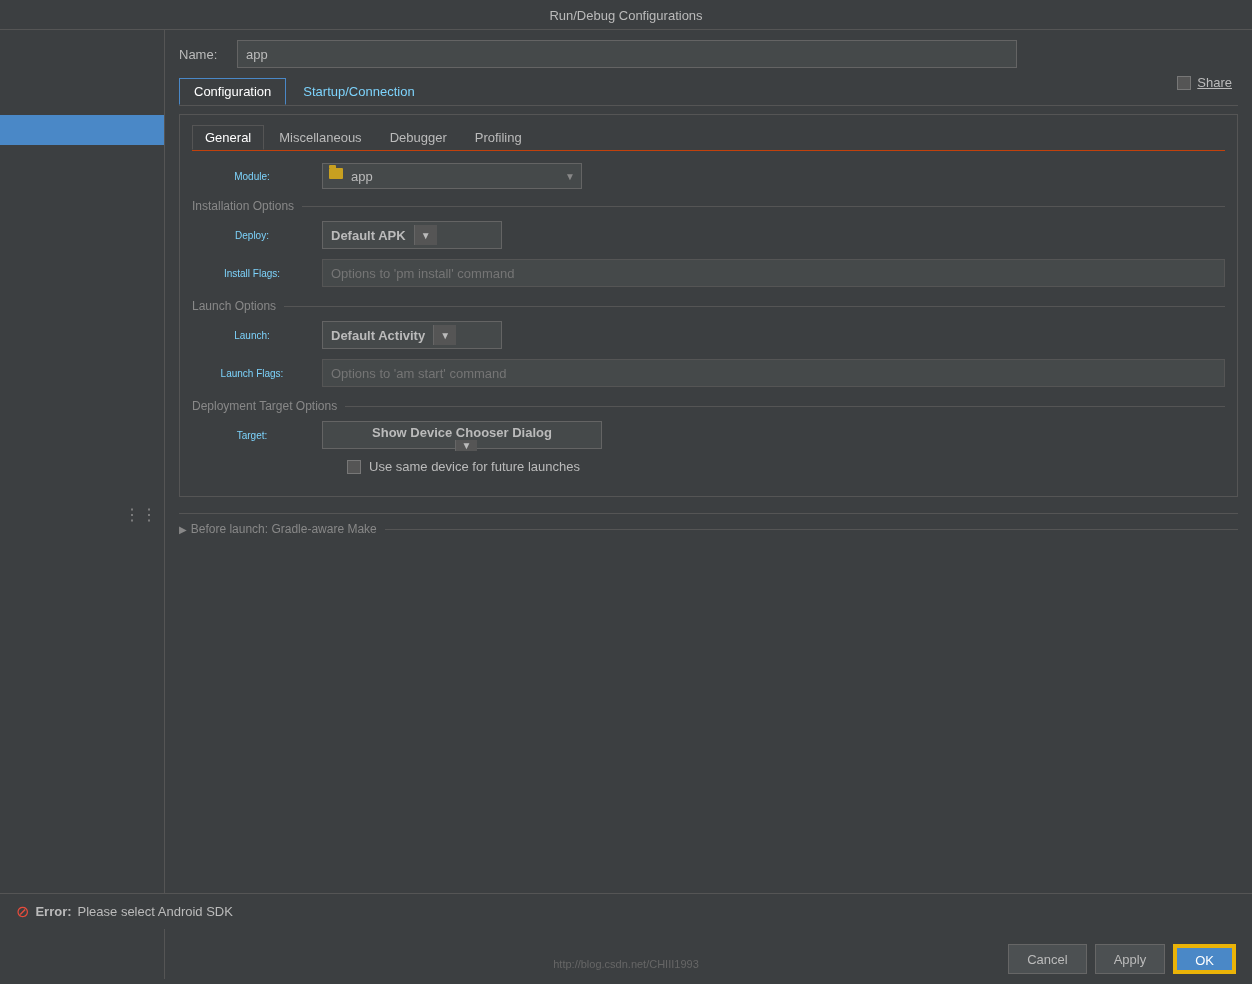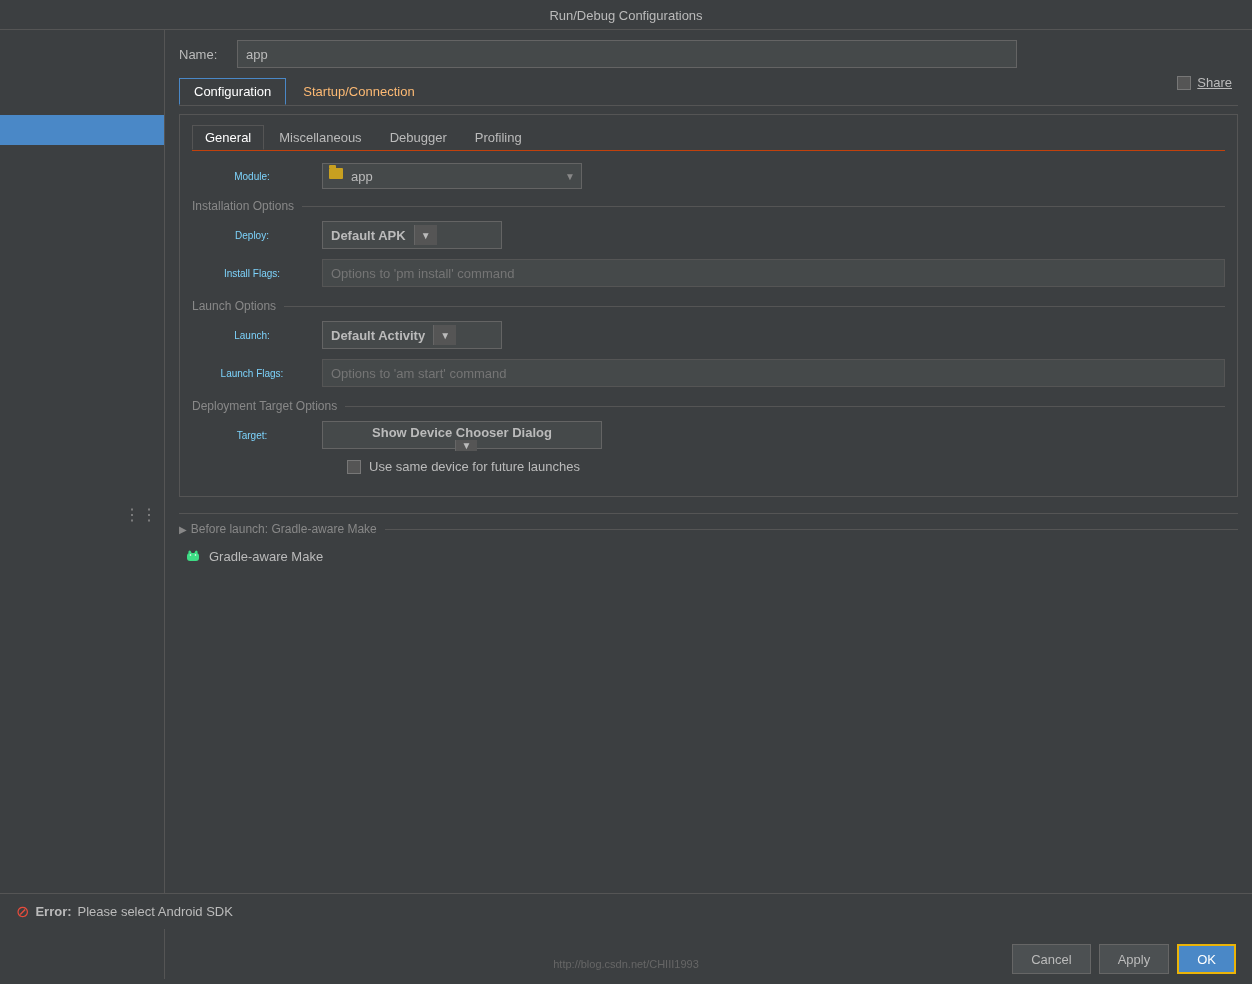--- a/index.html
+++ b/index.html
@@ -110,21 +110,21 @@
     
     .outer-tabs {
       display: flex;
       border-bottom: 1px solid #555;
       margin-bottom: 8px;
     }
     .outer-tab {
       padding: 5px 14px;
       font-size: 13px;
       cursor: pointer;
-      color: #fdba74;
+      color: #7dd3fc;
       border: 1px solid transparent;
       border-bottom: none;
       margin-right: 2px;
     }
     .outer-tab.active {
       background: #3c3f41;
       border: 1px solid #4a88c7;
       border-bottom: 1px solid #3c3f41;
       color: #ffffff;
     }
@@ -373,21 +373,21 @@
       padding: 5px 18px;
       font-size: 13px;
       cursor: pointer;
       border: 1px solid #666;
       background: #4c5052;
       color: #bbbbbb;
       height: 30px;
     }
     .btn-ok {
       background: #4a88c7;
-      border: 2px solid #eab308;
+      border: 4px solid #eab308;
       color: #ffffff;
     }
 
     
     .watermark {
       position: absolute;
       bottom: 14px;
       left: 50%;
       transform: translateX(-50%);
       color: #666;
@@ -505,31 +505,20 @@
         </div>
       </div>
 
     </div>
 
     <div class="before-launch">
       <div class="before-launch-header">
         <span class="triangle-icon">▶</span>
         <span>Before launch: Gradle-aware Make</span>
       </div>
-      <div class="gradle-item">
-
-        <svg class="android-icon" viewBox="0 0 16 16" xmlns="http://www.w3.org/2000/svg">
-          <ellipse cx="5" cy="5" rx="1.5" ry="2.5" fill="#3ddc84" transform="rotate(-20 5 5)"></ellipse>
-          <ellipse cx="11" cy="5" rx="1.5" ry="2.5" fill="#3ddc84" transform="rotate(20 11 5)"></ellipse>
-          <rect x="2" y="5" width="12" height="8" rx="3" fill="#3ddc84"></rect>
-          <circle cx="5.5" cy="7" r="0.8" fill="white"></circle>
-          <circle cx="10.5" cy="7" r="0.8" fill="white"></circle>
-        </svg>
-        <span>Gradle-aware Make</span>
-      </div>
     </div>
 
   </div>
 
 </div>
 
 <div class="error-bar">
   <span class="error-icon">⊘</span>
   <span class="error-bold">Error:</span>
   <span>Please select Android SDK</span>

